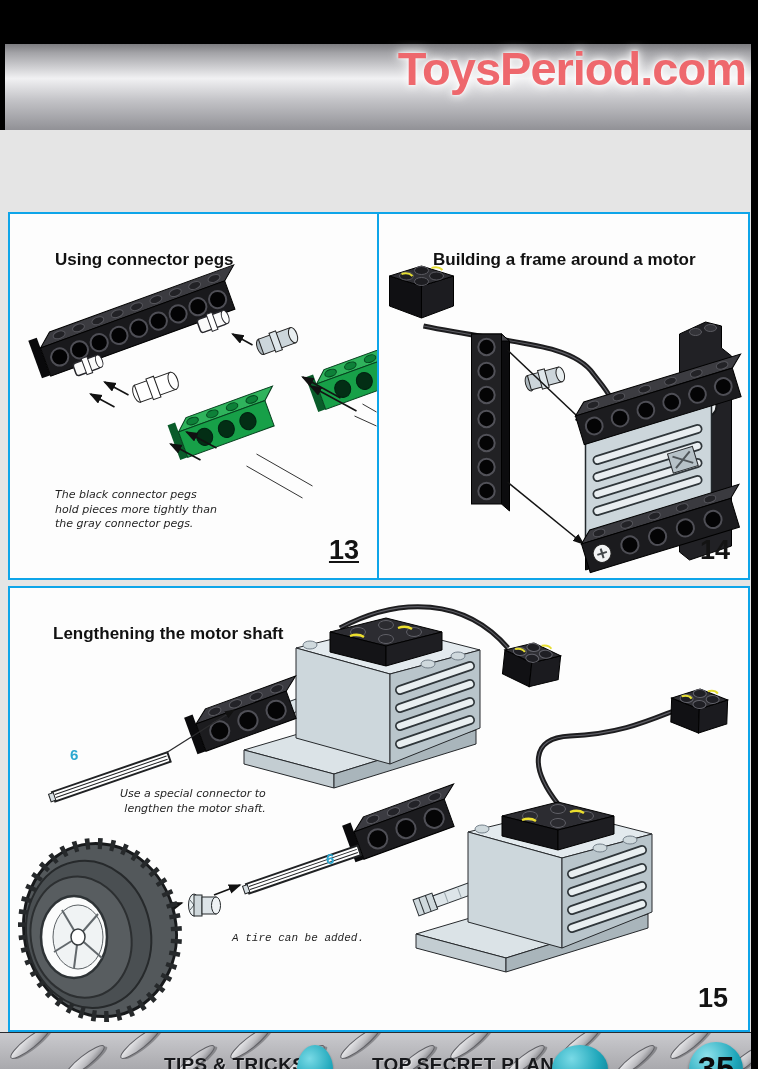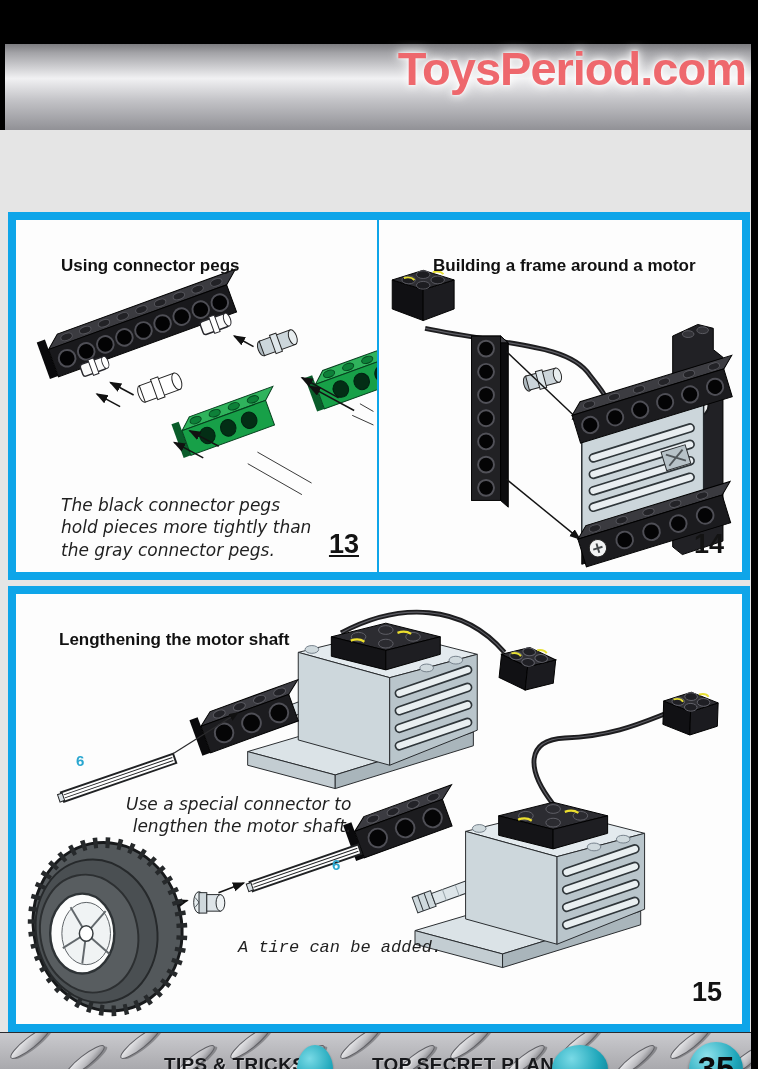--- a/index.html
+++ b/index.html
@@ -6,26 +6,26 @@
   .page{position:relative;width:758px;height:1069px;background:#e5e5e5;overflow:hidden;
         font-family:"Liberation Sans",sans-serif;color:#141414;margin-top:40px;}
   .top-bar{position:absolute;top:0;left:0;width:758px;height:4px;background:#000;}
   .right-edge{position:absolute;top:0;right:0;width:7px;height:1069px;background:#000;z-index:40;}
   .header{position:absolute;top:4px;left:0;width:758px;height:86px;
           background:linear-gradient(180deg,#7c7c80 0%,#a2a2a6 10%,#f1f1f3 40%,#c2c2c6 66%,#919196 100%);}
   .header-left-edge{position:absolute;top:0;left:0;width:5px;height:90px;background:#000;z-index:41;}
   .watermark{position:absolute;top:-3px;right:12px;font-size:47px;font-weight:bold;letter-spacing:-1px;
              color:var(--watermark-red,#ee686d);
              text-shadow:0 0 3px #fff,0 0 8px #fff,0 0 14px rgba(255,255,255,.75);}
-  .panel{position:absolute;background:#fdfdfd;border:8px solid #0ea5e9;box-sizing:border-box;overflow:hidden;}
+  .panel{position:absolute;background:#fdfdfd;border:2px solid #0ea5e9;box-sizing:border-box;overflow:hidden;}
   .panel-left{top:172px;left:8px;width:370px;height:368px;border-right-width:1px;}
   .panel-right{top:172px;left:378px;width:372px;height:368px;border-left-width:1px;}
   .panel-bottom{top:546px;left:8px;width:742px;height:446px;}
   .panel-title{position:absolute;font-size:17px;font-weight:bold;color:#111;white-space:nowrap;}
-  .caption{position:absolute;font-family:"DejaVu Sans",sans-serif;font-style:italic;font-size:17px;
+  .caption{position:absolute;font-family:"DejaVu Sans",sans-serif;font-style:italic;font-size:11px;
            line-height:1.32;color:#1f1f1f;white-space:pre-line;}
   .step-num{position:absolute;font-size:27px;font-weight:bold;color:#131313;}
   .axle-label{position:absolute;font-size:15px;font-weight:bold;color:var(--label-cyan,#2ba7d0);}
   .illus{position:absolute;left:0;top:0;width:100%;height:100%;}
   .footer{position:absolute;top:992px;left:0;width:758px;height:69px;border-top:1px solid #2a2a2e;box-sizing:border-box;}
   .plate{position:absolute;left:0;top:0;width:758px;height:68px;}
   .f-label{position:absolute;top:21px;font-size:19px;font-weight:bold;color:#17181b;letter-spacing:.3px;
            text-shadow:1px 1px 0 rgba(255,255,255,.35);white-space:nowrap;}
   .badge{position:absolute;top:12px;width:36px;height:49px;border-radius:50%;
          background:radial-gradient(circle at 35% 28%,#79dae6,var(--badge-teal,#1ea6ba) 55%,#0b7084 100%);

